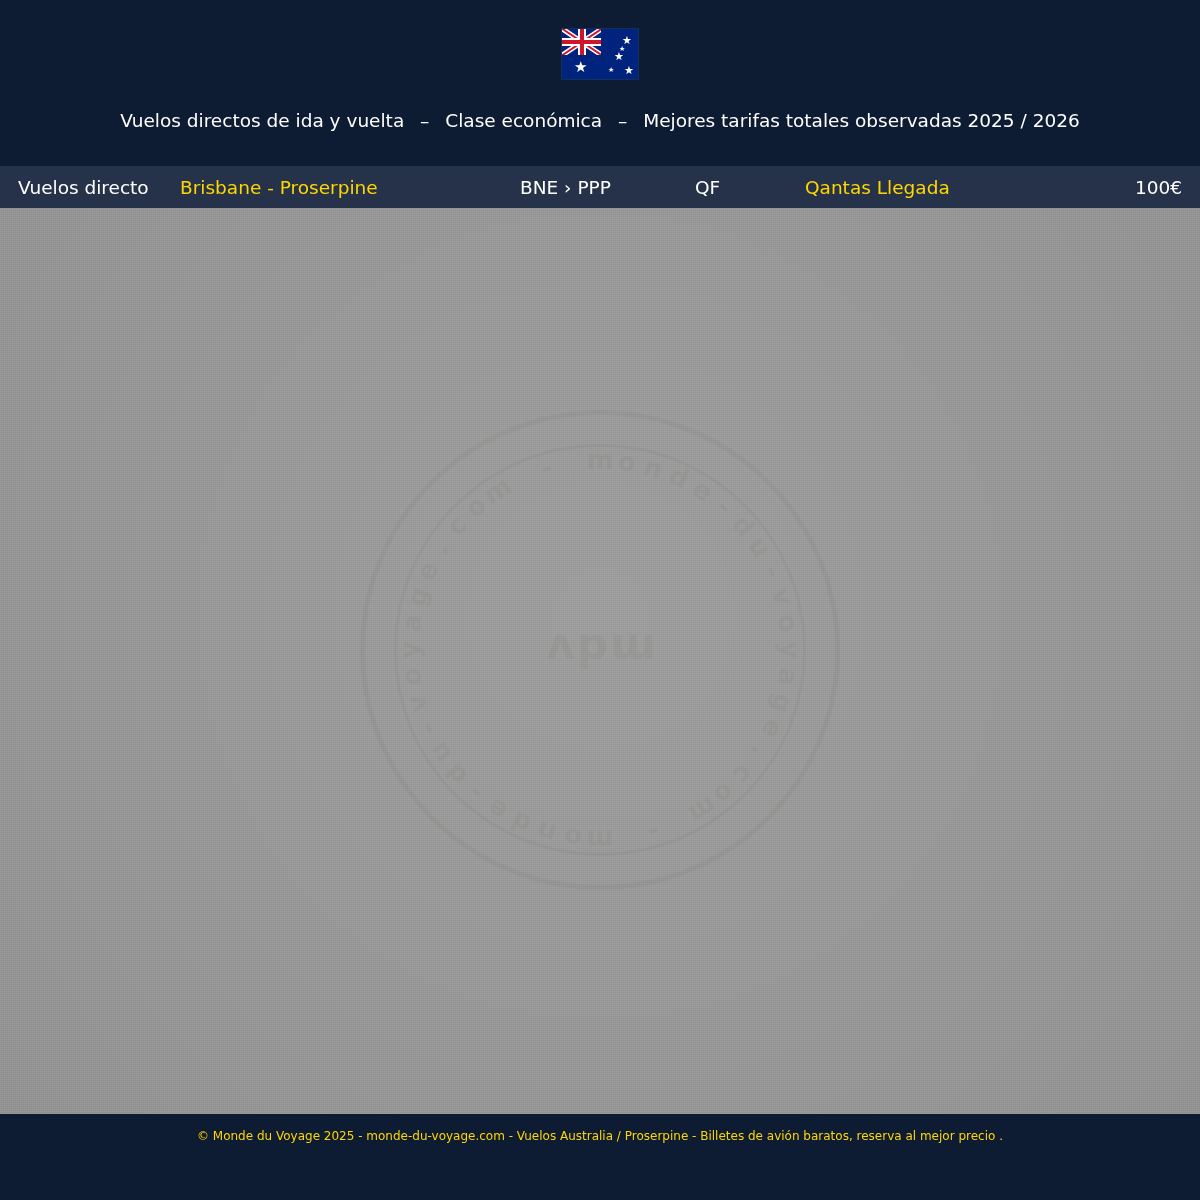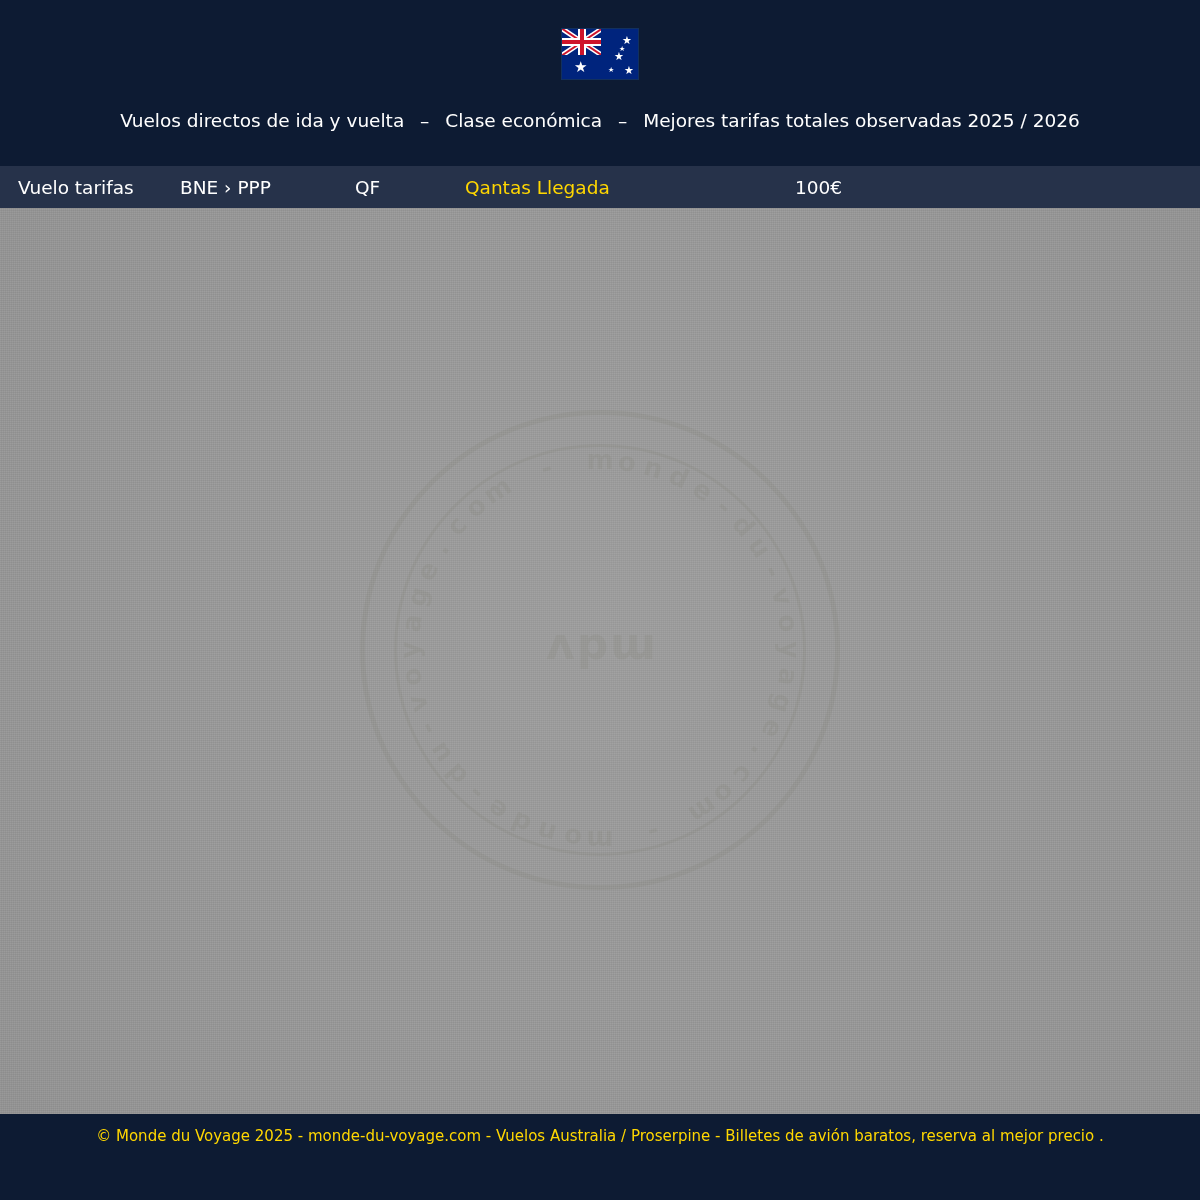--- a/index.html
+++ b/index.html
@@ -230,21 +230,21 @@
   
   .footer {
     height: 44px;
     background: #0d1b33;
     display: flex;
     align-items: center;
     justify-content: center;
   }
   .footer-text {
     color: #ffd700;
-    font-size: 15px;
+    font-size: 12px;
     white-space: nowrap;
   }
 </style>
 </head>
 <body>
 
 <div class="page">
 
   <div class="header">
     <div class="title-row">
@@ -271,21 +271,22 @@
       <span>Vuelos directos de ida y vuelta</span>
       <span class="sep">–</span>
       <span>Clase económica</span>
       <span class="sep">–</span>
       <span>Mejores tarifas totales observadas 2025 / 2026</span>
     </div>
   </div>
 
   <div class="table">
     <div class="trow">
-      <div class="td c1 white">Vuelo tarifas</div>
+      <div class="td c1 white">Vuelos directo</div>
+      <div class="td c2 gold">Brisbane - Proserpine</div>
       <div class="td c3 white">BNE › PPP</div>
       <div class="td c4 white">QF</div>
       <div class="td c5 gold">Qantas Llegada</div>
       <div class="td c6 white">100€</div>
     </div>
   </div>
 
   <div class="photo">
     <div class="noise"></div>
     <div class="vignette"></div>

